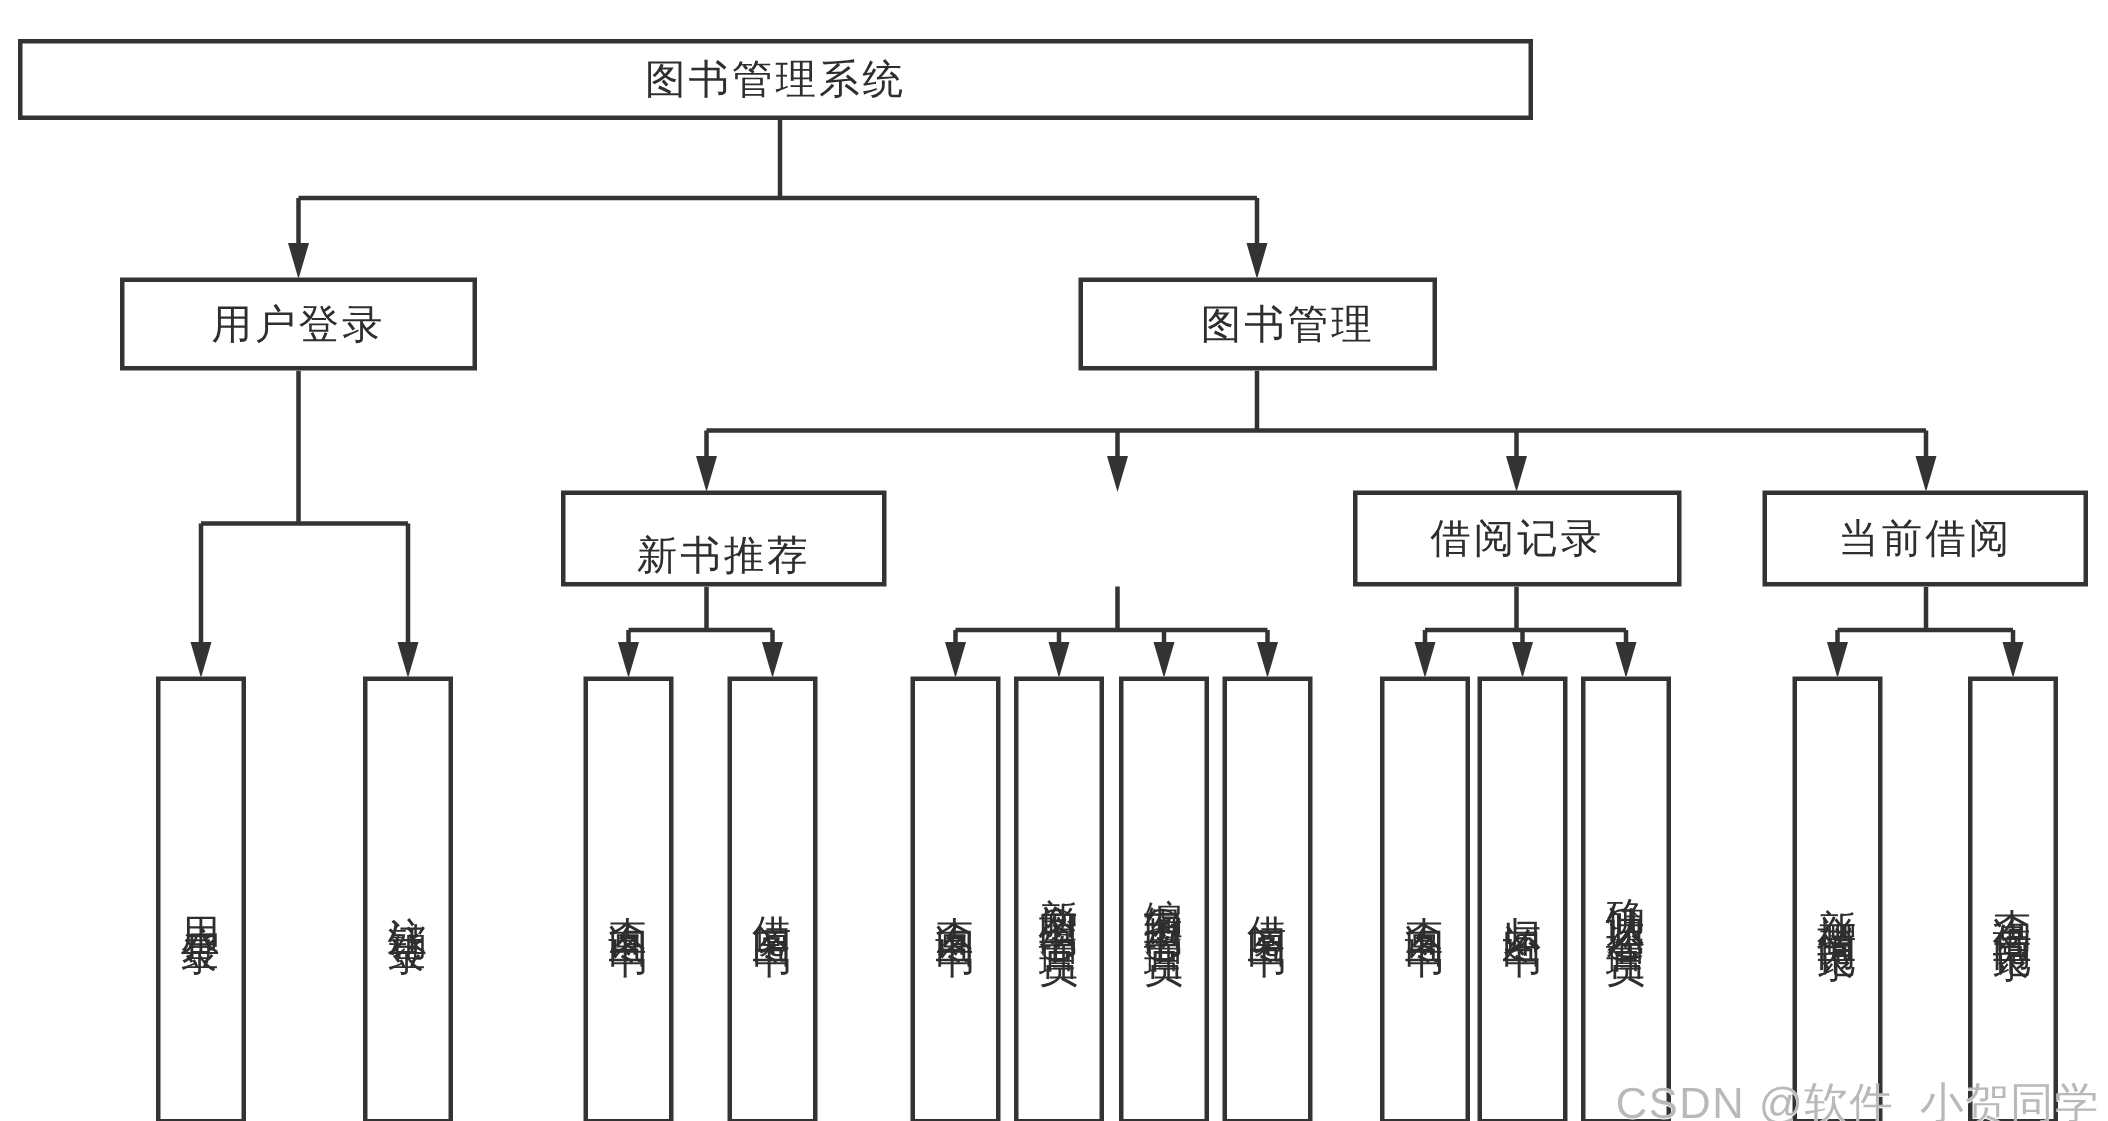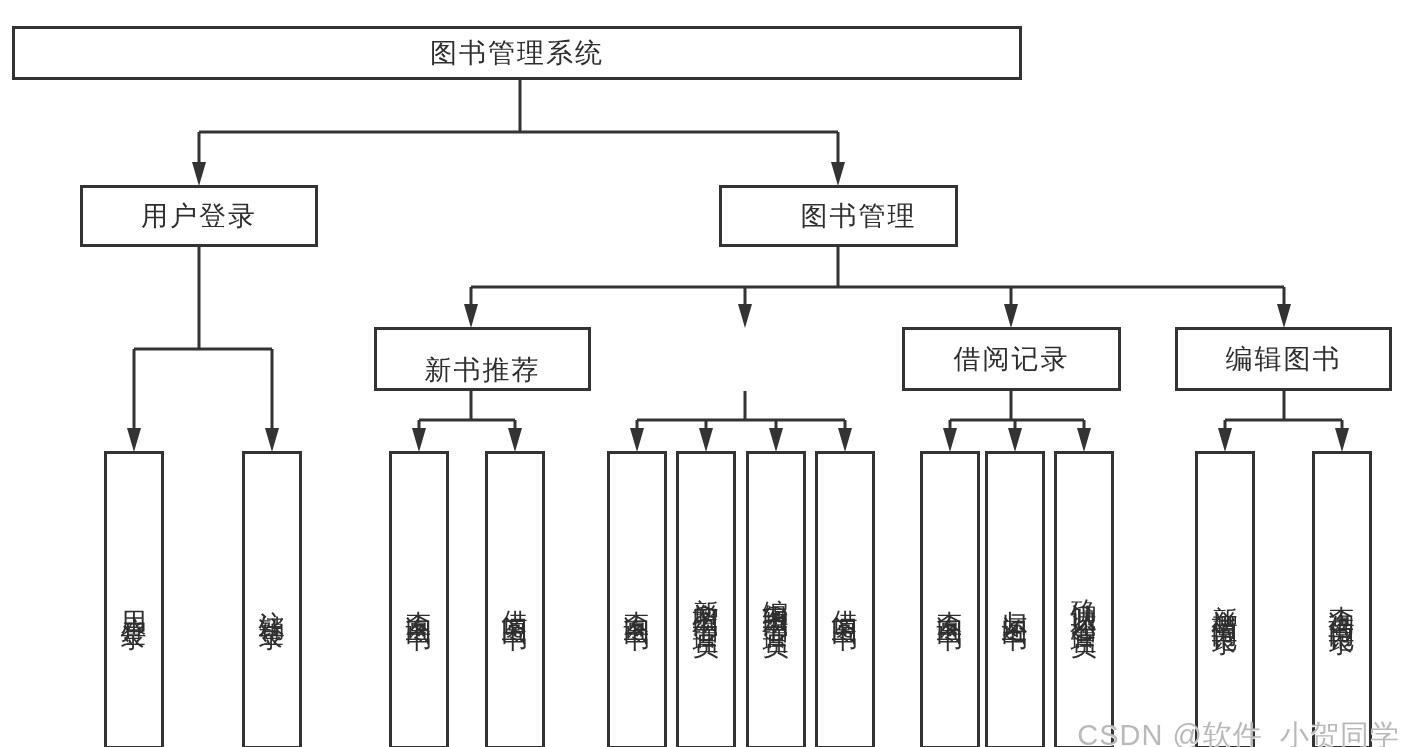--- a/index.html
+++ b/index.html
@@ -73,21 +73,21 @@
     <span>图书管理</span>
   </div>
 
   <div class="node" style="left:374px;top:313px;width:217px;height:64px;align-items:flex-end;">
     <span>新书推荐</span>
   </div>
   <div class="node" style="left:902px;top:313px;width:219px;height:64px;">
     <span>借阅记录</span>
   </div>
   <div class="node" style="left:1175px;top:313px;width:217px;height:64px;">
-    <span>编辑图书</span>
+    <span>当前借阅</span>
   </div>
 
   <div class="node leaf" style="left:104px;">
     <span class="vtext">用户登录</span>
   </div>
   <div class="node leaf" style="left:242px;">
     <span class="vtext">注销登录</span>
   </div>
 
   <div class="node leaf" style="left:389px;">

